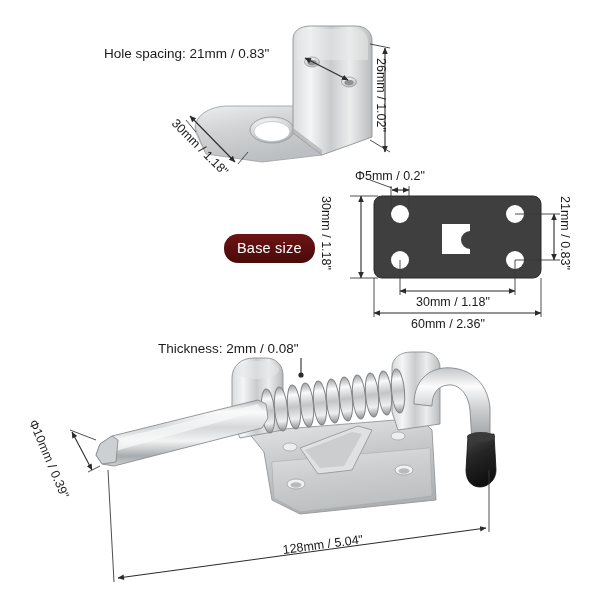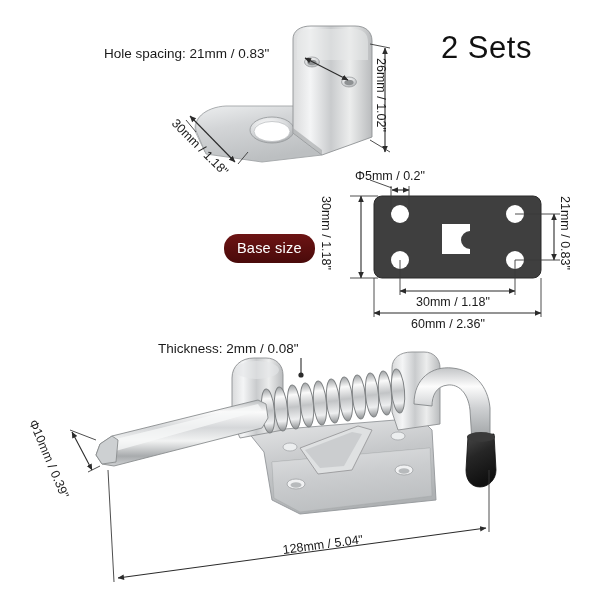--- a/index.html
+++ b/index.html
@@ -45,21 +45,20 @@
 
   svg { display: block; overflow: visible; }
   .ln { stroke: #2b2b2b; stroke-width: 1.1; fill: none; }
   .ln-thin { stroke: #3a3a3a; stroke-width: 0.9; fill: none; }
 </style>
 </head>
 <body>
 
 <div id="canvas">
 
-  <div class="abs txt sets-title" style="left:441px; top:32px;">2 Sets</div>
 
   <div class="abs" style="left:104px; top:44px;">
     <span class="txt dim-label">Hole spacing: 21mm / 0.83"</span>
   </div>
 
   <svg class="abs" style="left:0px; top:0px; width:600px; height:600px;">
     <defs>
       <linearGradient id="steelV" x1="0" y1="0" x2="1" y2="0">
         <stop offset="0%" stop-color="#d9dadb"></stop>
         <stop offset="22%" stop-color="#f4f5f6"></stop>

